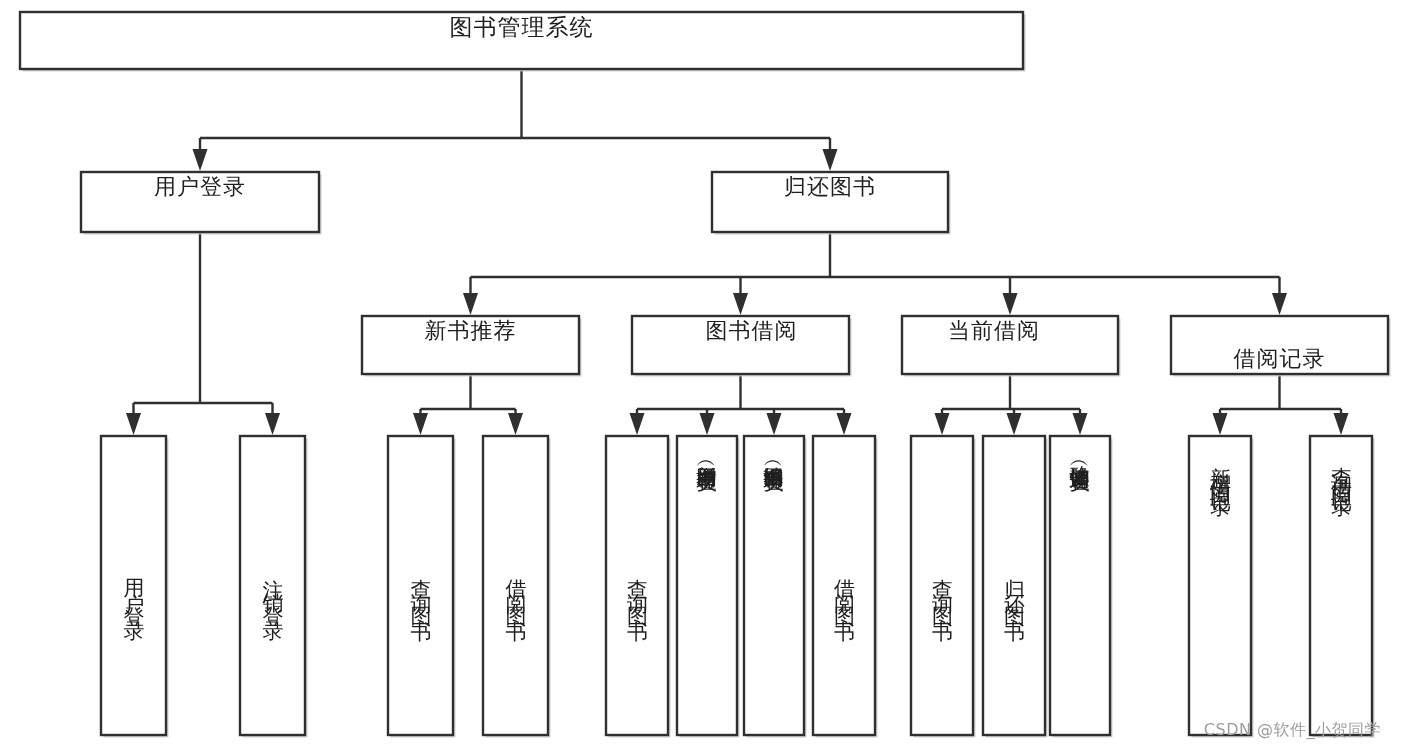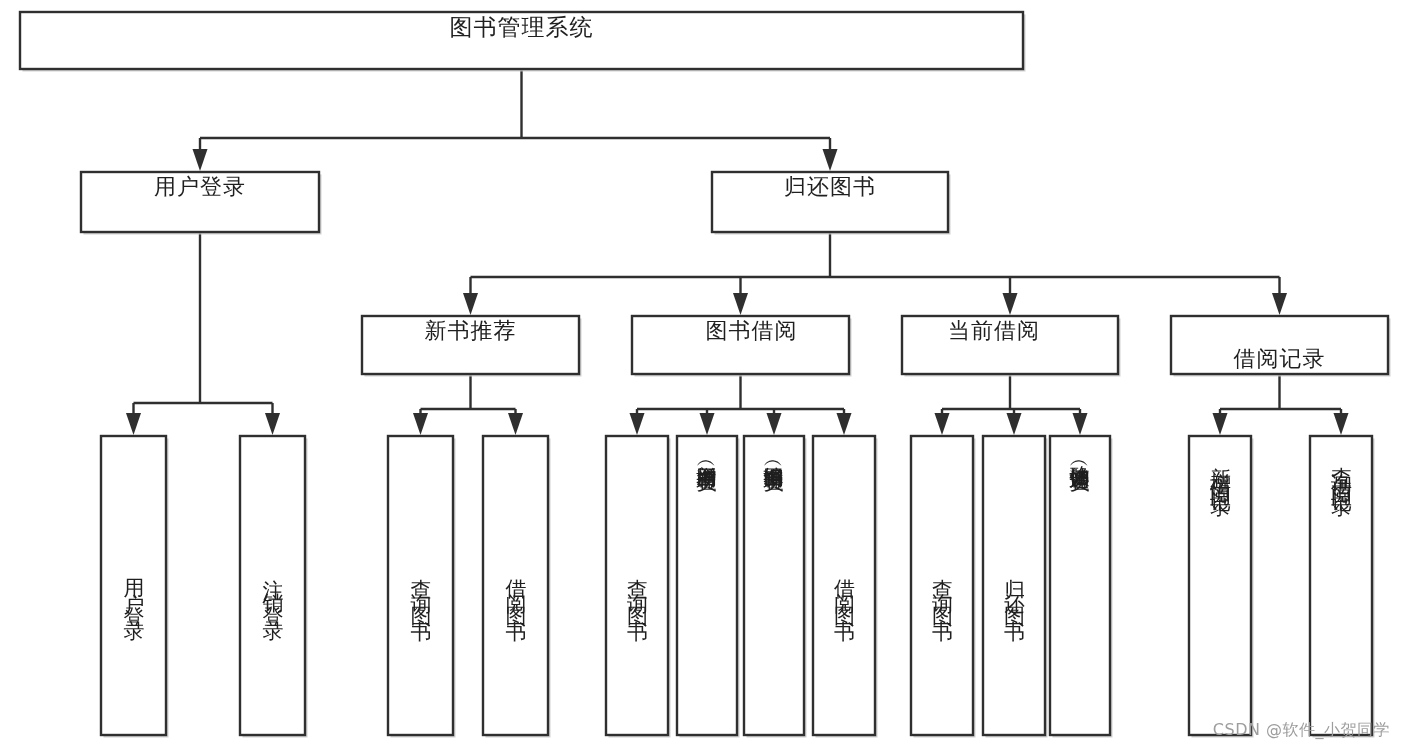--- a/index.html
+++ b/index.html
@@ -74,21 +74,21 @@
   }
   .hlabel-text {
     font-family: "DejaVu Sans", "Liberation Sans", sans-serif;
     font-size: 22px;
     color: #1f1f1f;
     letter-spacing: 1px;
     white-space: nowrap;
   }
   #watermark {
     position: absolute;
-    right: 15px;
+    right: 24px;
     bottom: 6px;
     font-family: "DejaVu Sans", "Liberation Sans", sans-serif;
     font-size: 16px;
     color: #9d9d9d;
     letter-spacing: 0.5px;
     white-space: nowrap;
   }
 </style>
 </head>
 <body>

